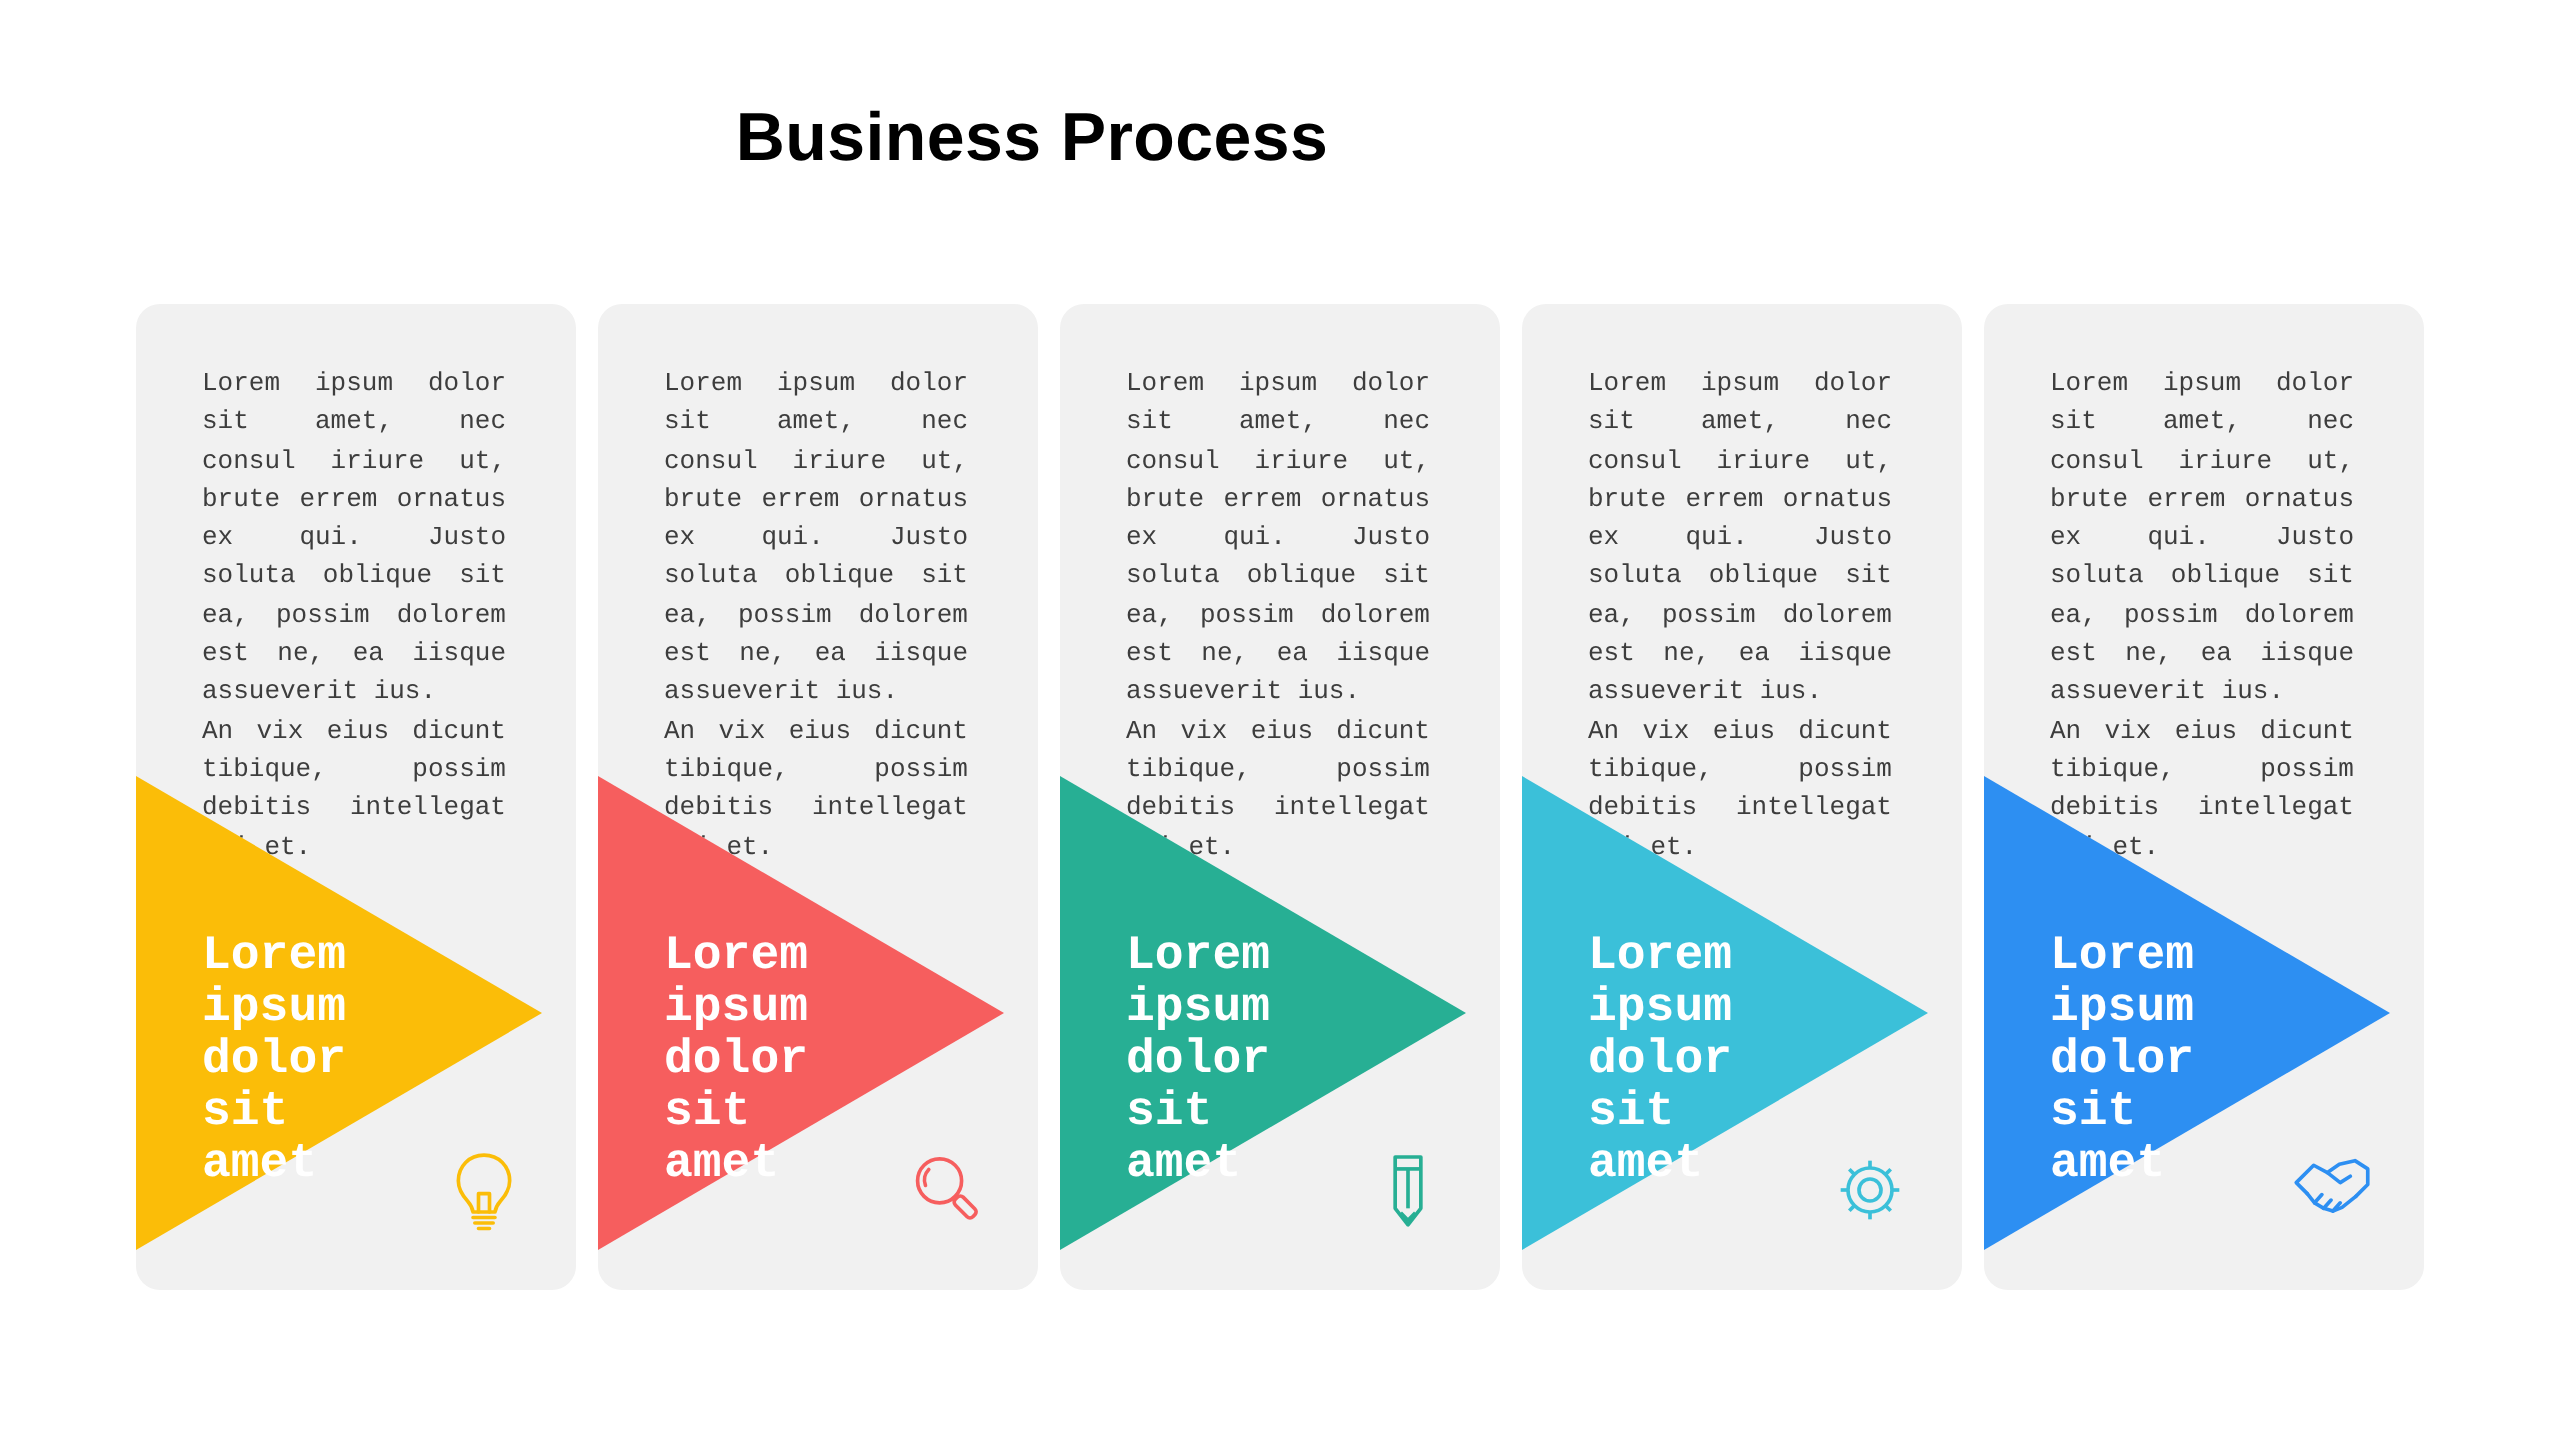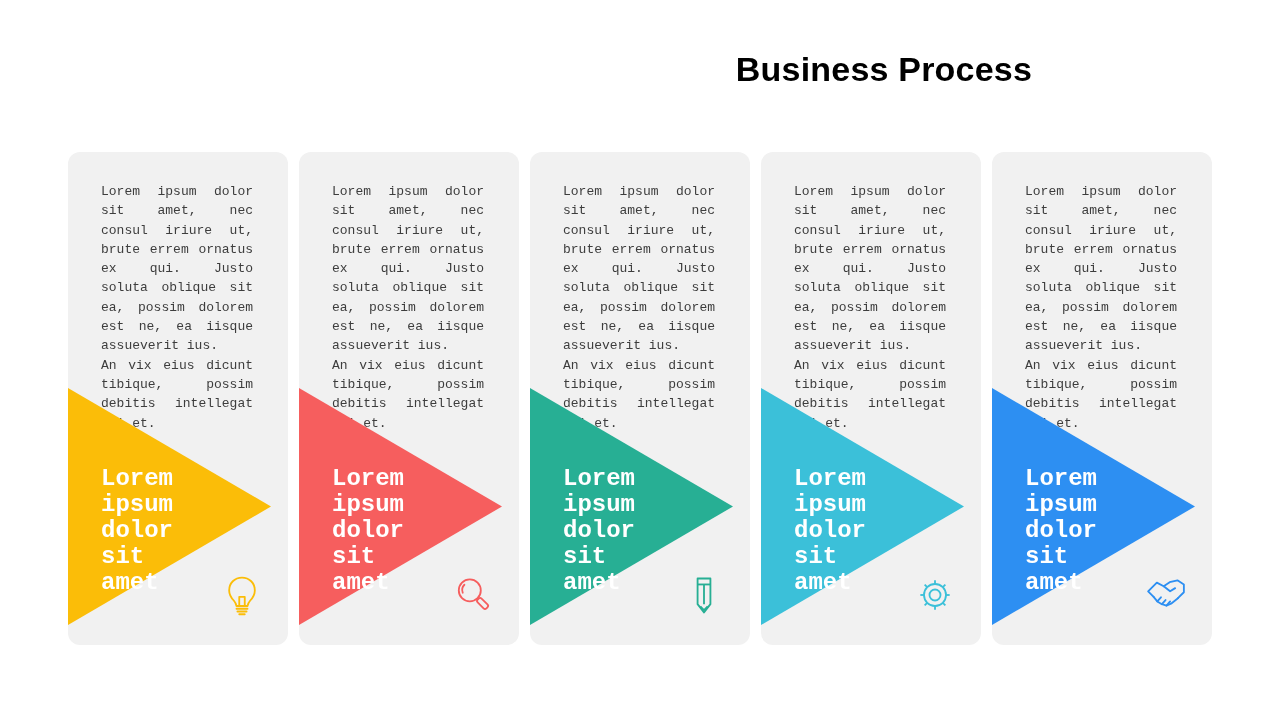--- a/index.html
+++ b/index.html
@@ -5,21 +5,21 @@
   html, body { margin: 0; padding: 0; }
   body {
     width: 1280px; height: 720px;
     background: var(--page-bg, #ffffff);
     font-family: "Liberation Sans", sans-serif;
     position: relative; overflow: hidden;
   }
   .stage { position: absolute; inset: 0; }
   .page-title {
     position: absolute; top: 50px; left: 0; width: 1032px;
-    text-align: right; margin: 0;
+    text-align: center; margin: 0;
     font-size: 34px; font-weight: 700;
     color: var(--title-text, #000000);
     letter-spacing: 0.2px;
   }
   .cards {
     position: absolute; top: 152px; left: 68px;
     display: flex; gap: 11px;
   }
   .card {
     position: relative;

